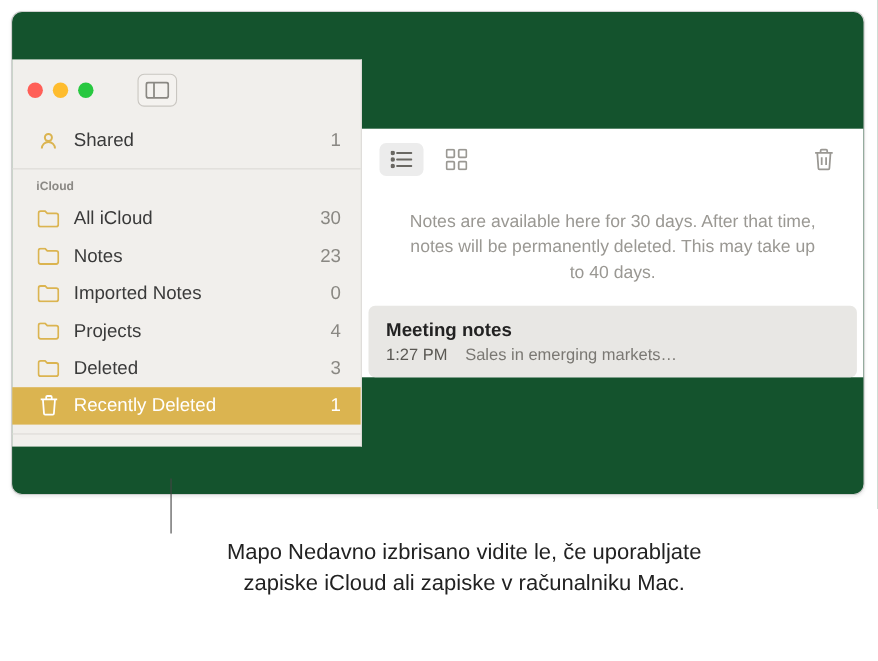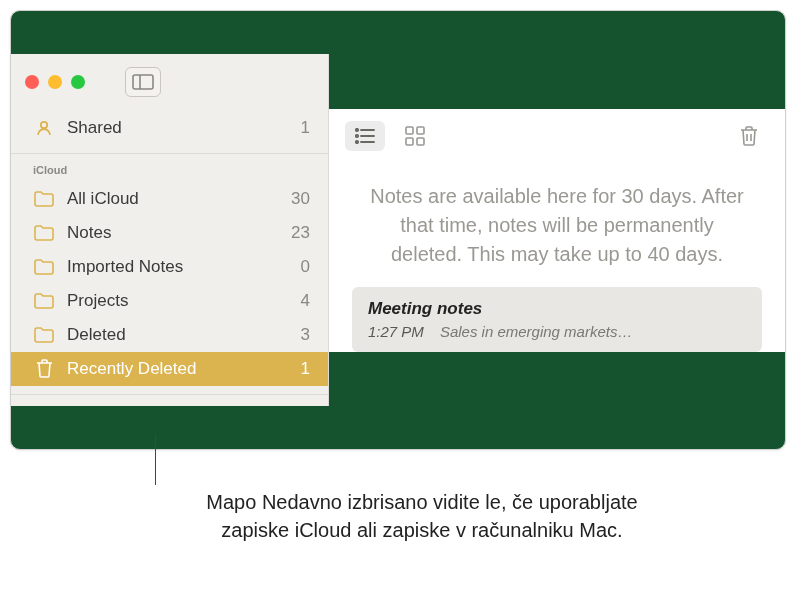--- a/index.html
+++ b/index.html
@@ -145,28 +145,27 @@
       justify-content: center;
       color: #8a8883;
     }
     .tool-btn.active {
       background: #ececec;
       color: #6a6863;
     }
     .tool-spacer { flex: 1; }
     .info-text {
       color: #9a9893;
-      font-size: 20px;
+      font-size: 16px;
       text-align: center;
       padding: 18px 40px 18px 40px;
       line-height: 1.45;
     }
     .note-list {
-      padding: 0 23px;
-      font-style: italic;
+      padding: 0 6px;
     }
     .note-item {
       background: #e8e7e4;
       border-radius: 6px;
       padding: 12px 16px;
     }
     .note-title {
       font-weight: 700;
       font-size: 17px;
       color: #222;

